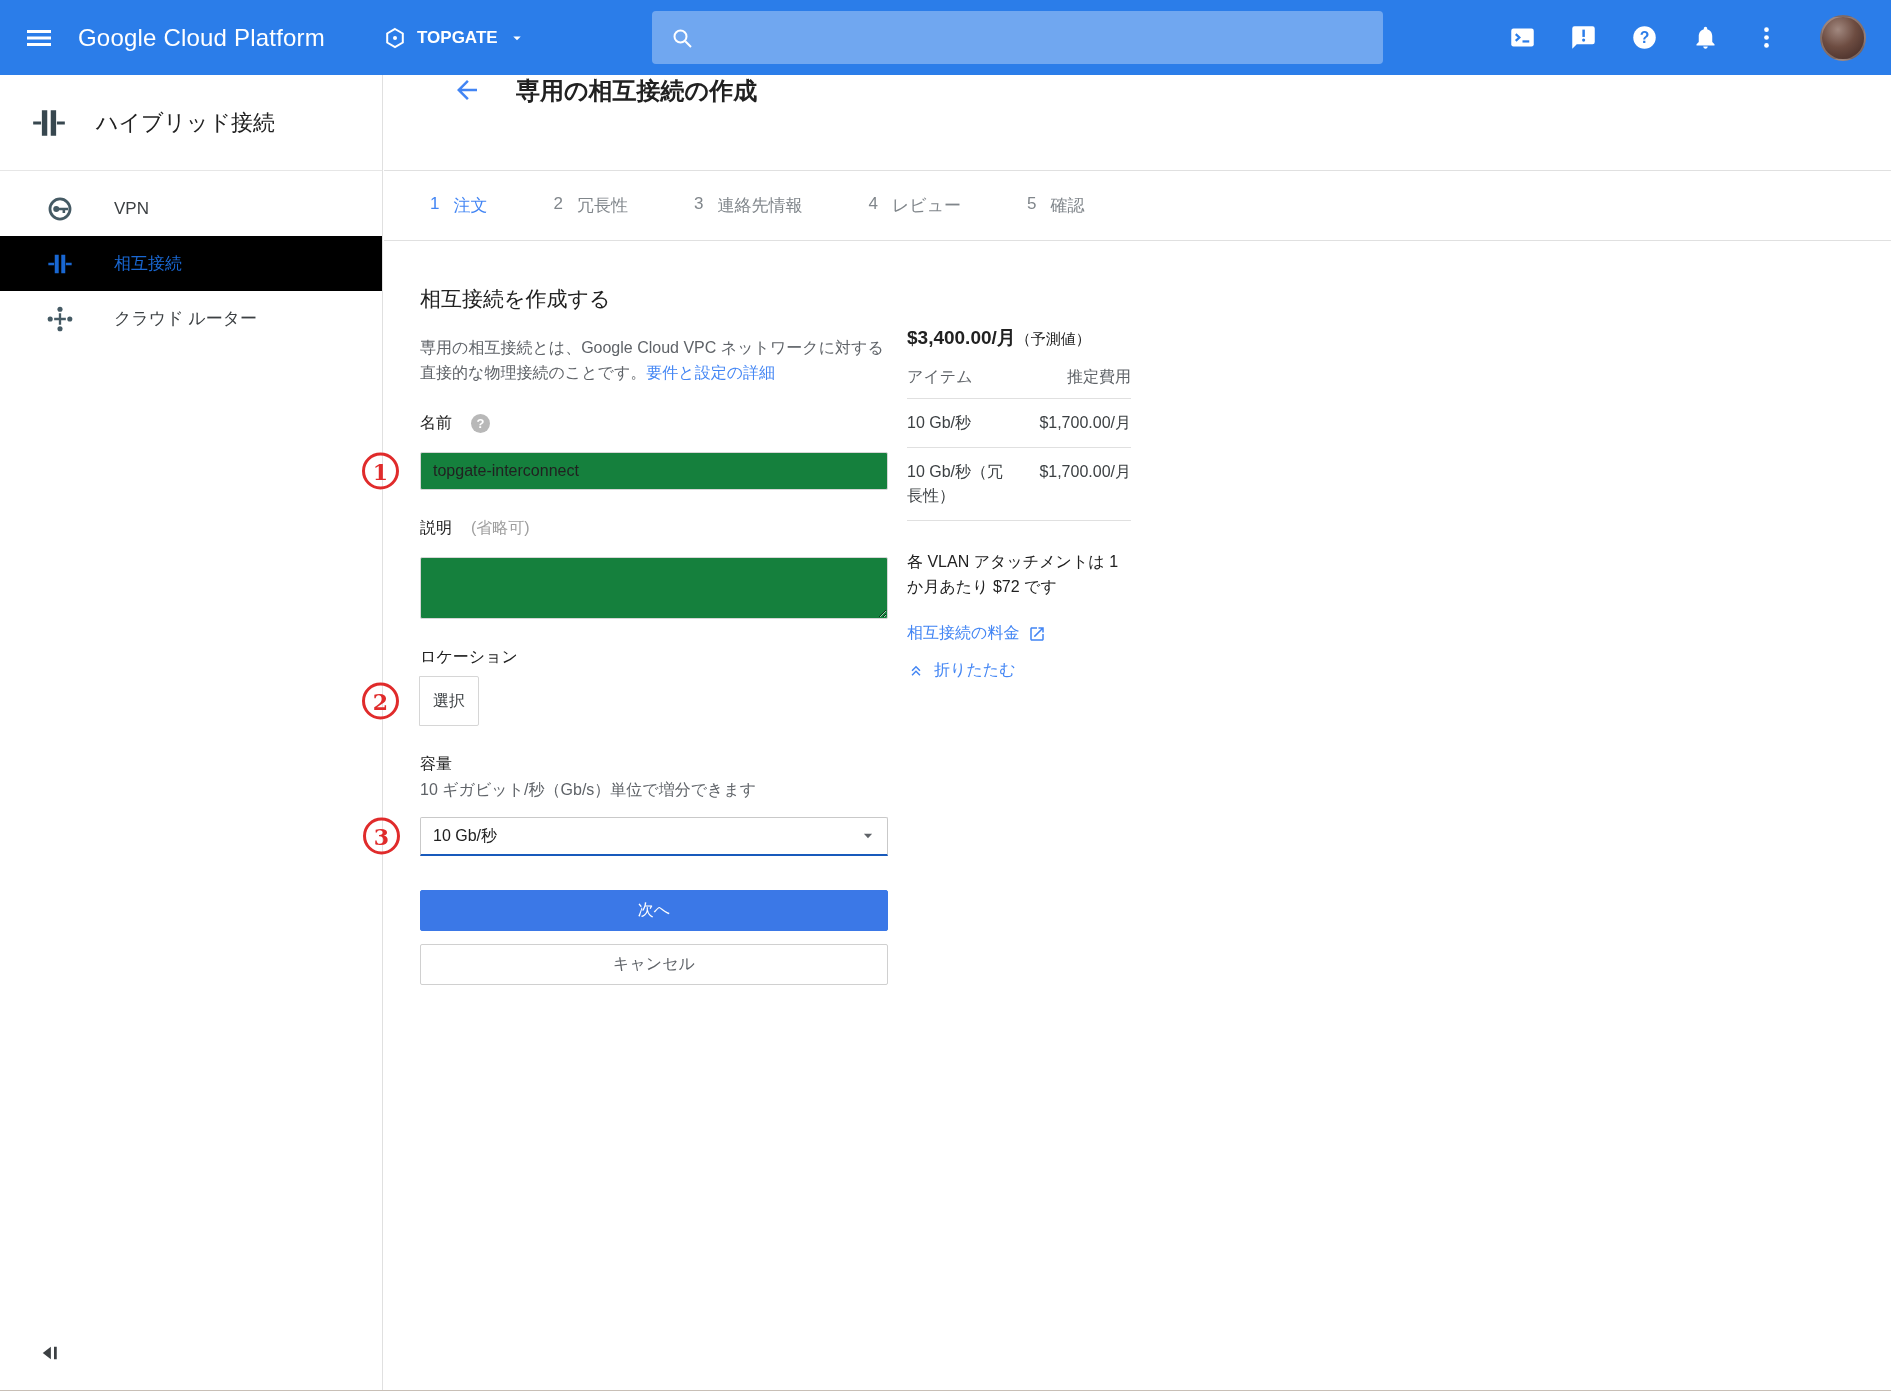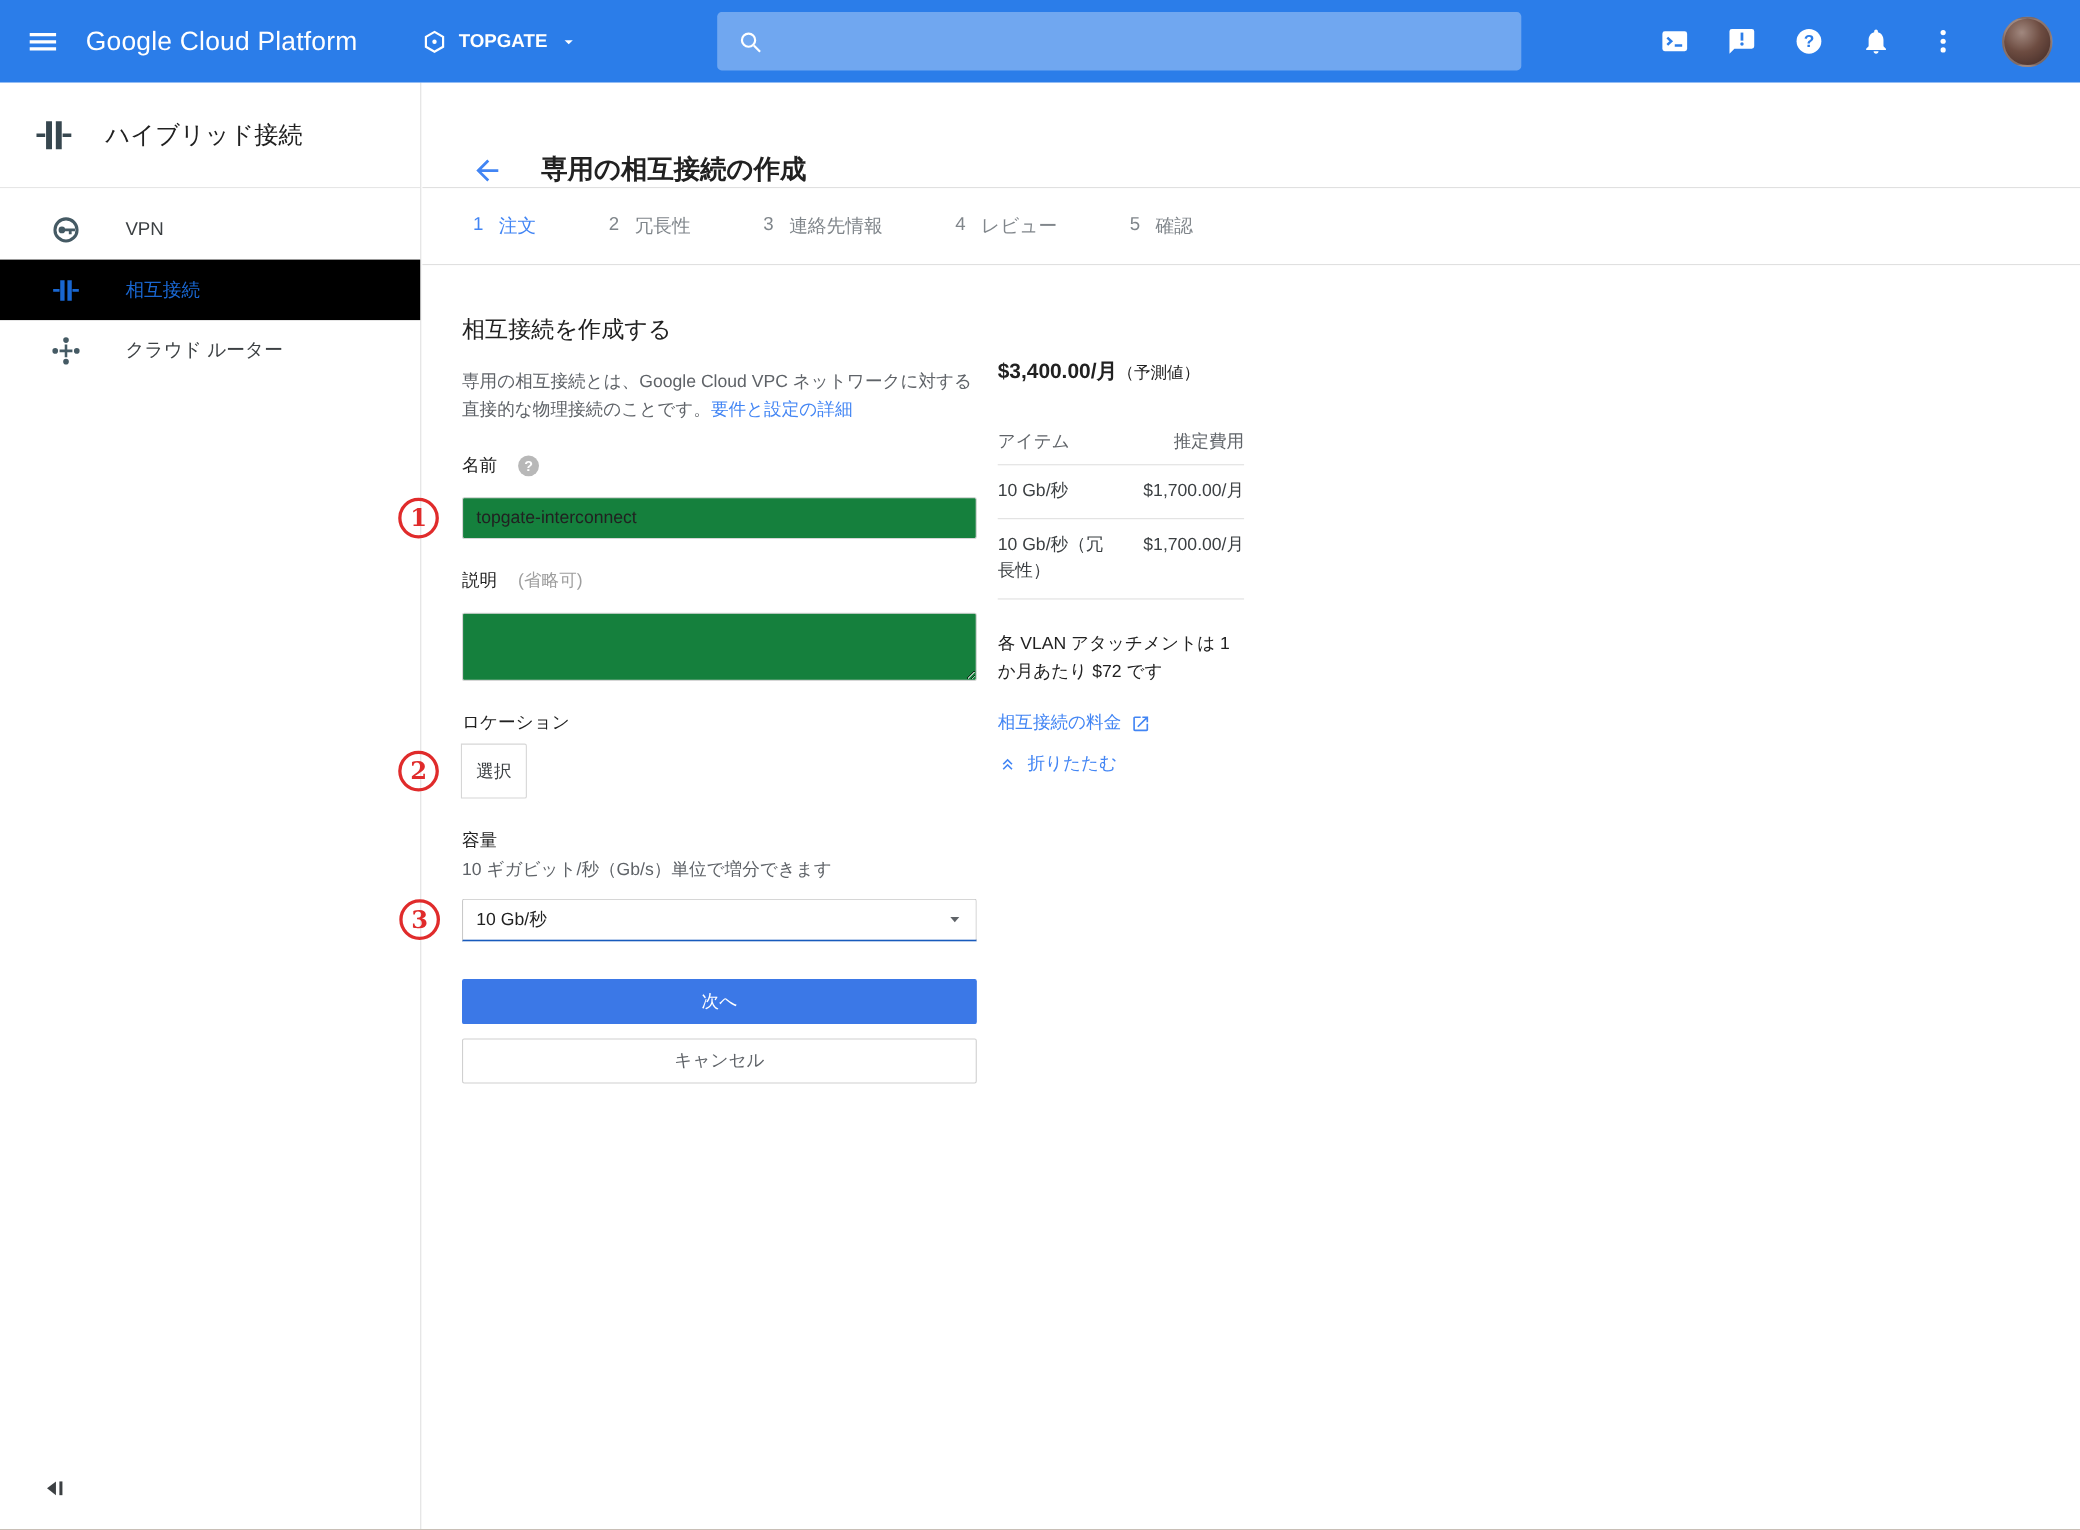--- a/index.html
+++ b/index.html
@@ -35,21 +35,21 @@
   .nav { padding-top: 10px; }
   .nav-item { height: 55px; display: flex; align-items: center; padding-left: 46px; gap: 40px; font-size: 17px; color: #3C4043; cursor: pointer; }
   .nav-item .nav-icon svg { width: 28px; height: 28px; display: block; color: #455A64; }
   .nav-item.selected { background: #000000; color: #1967D2; }
   .nav-item.selected .nav-icon svg { color: #1967D2; }
   .collapse-btn { position: absolute; bottom: 16px; left: 34px; width: 36px; height: 36px; cursor: pointer; color: #3C4043; }
   .collapse-btn svg { width: 30px; height: 30px; }
 
   
   .main { position: absolute; top: 75px; left: 384px; right: 0; bottom: 0; background: #fff; }
-  .page-header { height: 96px; display: flex; align-items: flex-end; padding-left: 44px; border-bottom: 1px solid #E0E0E0; }
+  .page-header { height: 96px; display: flex; align-items: flex-start; padding-left: 68px; border-bottom: 1px solid #E0E0E0; }
   .back-btn { width: 30px; height: 30px; color: #4285F4; cursor: pointer; margin-right: 34px; }
   .back-btn svg { width: 30px; height: 30px; display: block; }
   .page-title { font-size: 24px; color: #212121; }
 
   .stepper { height: 70px; display: flex; align-items: center; padding-left: 46px; gap: 66px; border-bottom: 1px solid #E0E0E0; font-size: 17px; }
   .step { display: flex; gap: 14px; color: #80868B; cursor: pointer; white-space: nowrap; }
   .step.active { color: #4285F4; }
 
   .content { display: flex; padding: 44px 0 0 36px; }
   .form-col { width: 468px; position: relative; }
@@ -80,21 +80,21 @@
 
   .buttons { margin-top: 34px; display: flex; gap: 13px; flex-direction: column; }
   .btn-primary { background: #3B78E7; color: #fff; border: 1px solid #3B78E7; border-radius: 2px; font-size: 16px; padding: 9px 20px; cursor: pointer; font-family: inherit; }
   .btn-secondary { background: #fff; color: #5F6368; border: 1px solid #D0D0D0; border-radius: 2px; font-size: 16px; padding: 9px 18px; cursor: pointer; font-family: inherit; }
 
   
   .price-col { width: 224px; margin-left: 19px; padding-top: 40px; font-size: 16px; }
   .price-total { font-size: 19px; font-weight: bold; color: #212121; }
   .price-total .suffix { font-weight: normal; font-size: 15px; }
   .price-rate { margin-top: 10px; line-height: 25px; color: #212121; }
-  .price-table { margin-top: 40px; }
+  .price-table { margin-top: 16px; }
   .pt-head { display: flex; justify-content: space-between; color: #5F6368; padding-bottom: 10px; border-bottom: 1px solid #E0E0E0; }
   .pt-row { display: flex; justify-content: space-between; padding: 12px 0; border-bottom: 1px solid #E0E0E0; color: #3C4043; line-height: 24px; }
   .pt-row .item { width: 100px; }
   .pt-row .cost { width: 94px; text-align: right; }
   .vlan-note { margin-top: 28px; line-height: 25px; color: #212121; }
   .price-link { margin-top: 24px; display: flex; align-items: center; gap: 9px; color: #4285F4; cursor: pointer; width: max-content; }
   .price-link svg { width: 18px; height: 18px; display: block; }
   .collapse-link { margin-top: 16px; }
 </style>
 </head>

